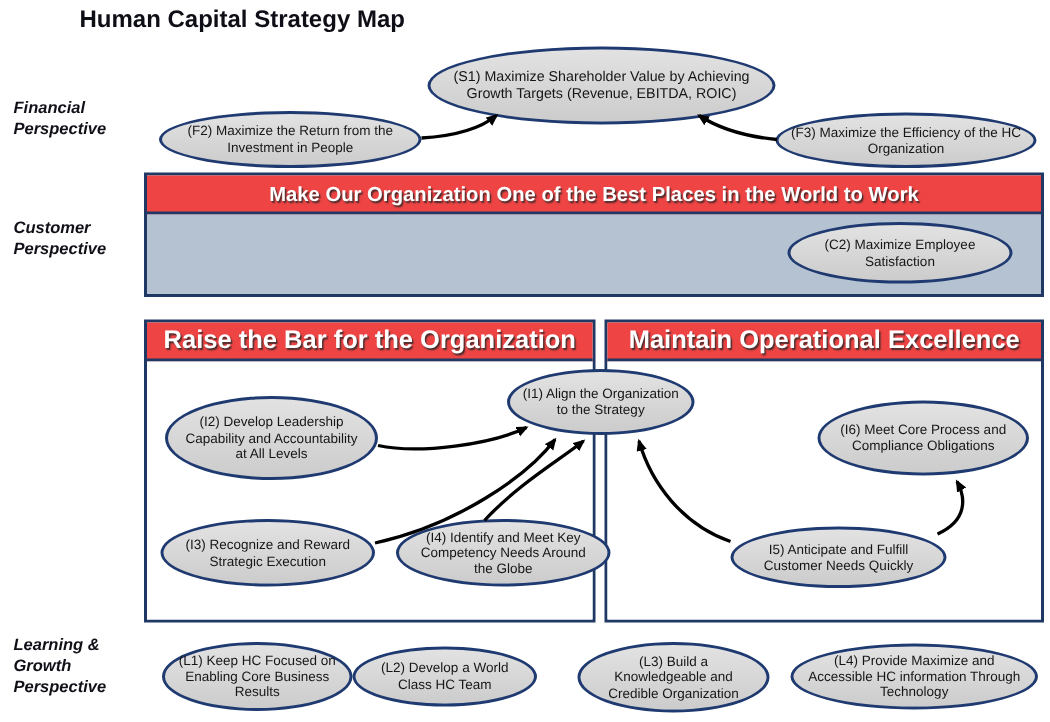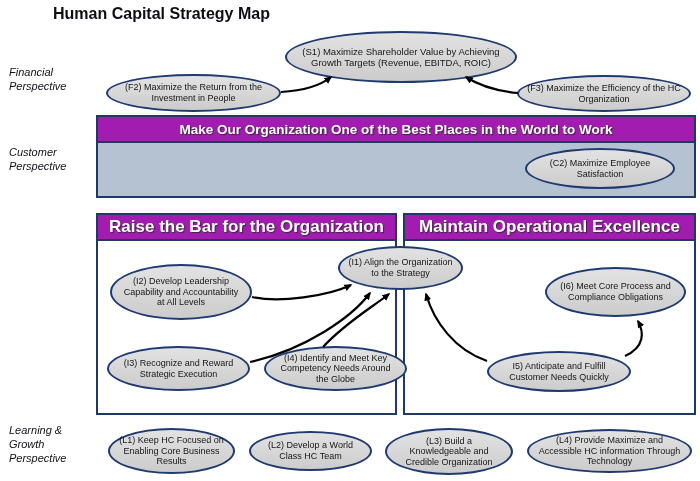--- a/index.html
+++ b/index.html
@@ -5,35 +5,35 @@
   html,body{margin:0;padding:0;background:#ffffff;}
   #stage{
     position:relative;width:700px;height:481px;background:#ffffff;
     font-family:"Liberation Sans",sans-serif;overflow:hidden;
   }
   .title{
     position:absolute;left:10px;top:5px;font-size:16px;font-weight:bold;
     color:#0e0e16;letter-spacing:0px;margin-left:43px;
   }
   .persp{
-    position:absolute;font-size:11px;font-weight:normal;font-style:italic;
+    position:absolute;font-size:11px;font-weight:bold;font-style:italic;
     color:#101018;line-height:1.25;
   }
   .oval{
     position:absolute;border:2px solid #1f3a70;border-radius:50%;
     background:linear-gradient(#e2e2e2,#cccccc);
     display:flex;align-items:center;justify-content:center;text-align:center;
     box-sizing:border-box;z-index:3;
   }
   .oval span{font-size:9px;line-height:1.18;color:#161616;padding:0 8px;}
   .band{
     position:absolute;border:2px solid #1f3864;box-sizing:border-box;z-index:1;
   }
   .band-header{
-    background:#a21caf;border-bottom:2px solid #1f3864;
+    background:#ef4444;border-bottom:2px solid #1f3864;
     display:flex;align-items:center;justify-content:center;
     color:#ffffff;font-weight:bold;
     text-shadow:1px 1px 1px rgba(40,40,40,0.85);
     box-sizing:border-box;
   }
   #customer-band .band-header{height:26px;font-size:13.5px;}
   #customer-band .band-body{height:53px;background:#b5c2d1;}
   .panel .band-header{height:26px;font-size:17px;}
   .panel .band-body{background:#ffffff;height:172px;}
   #edges{position:absolute;left:0;top:0;z-index:5;pointer-events:none;}
@@ -92,21 +92,21 @@
   <div class="oval" style="left:487px;top:351px;width:144px;height:41px;">
     <span>I5) Anticipate and Fulfill Customer Needs Quickly</span>
   </div>
   <div class="oval" style="left:545px;top:267px;width:141px;height:50px;">
     <span>(I6) Meet Core Process and Compliance Obligations</span>
   </div>
 
   <div class="oval" style="left:108px;top:428px;width:127px;height:46px;">
     <span>(L1) Keep HC Focused on Enabling Core Business Results</span>
   </div>
-  <div class="oval" style="left:249px;top:431px;width:123px;height:40px;justify-content:center;">
+  <div class="oval" style="left:235px;top:431px;width:123px;height:40px;justify-content:center;">
     <span>(L2) Develop a World Class HC Team</span>
   </div>
   <div class="oval" style="left:385px;top:428px;width:128px;height:47px;">
     <span>(L3) Build a Knowledgeable and Credible Organization</span>
   </div>
   <div class="oval" style="left:527px;top:429px;width:165px;height:44px;">
     <span>(L4)  Provide Maximize and Accessible HC information Through Technology</span>
   </div>
 
   <svg id="edges" width="700" height="481" viewBox="0 0 700 481">

